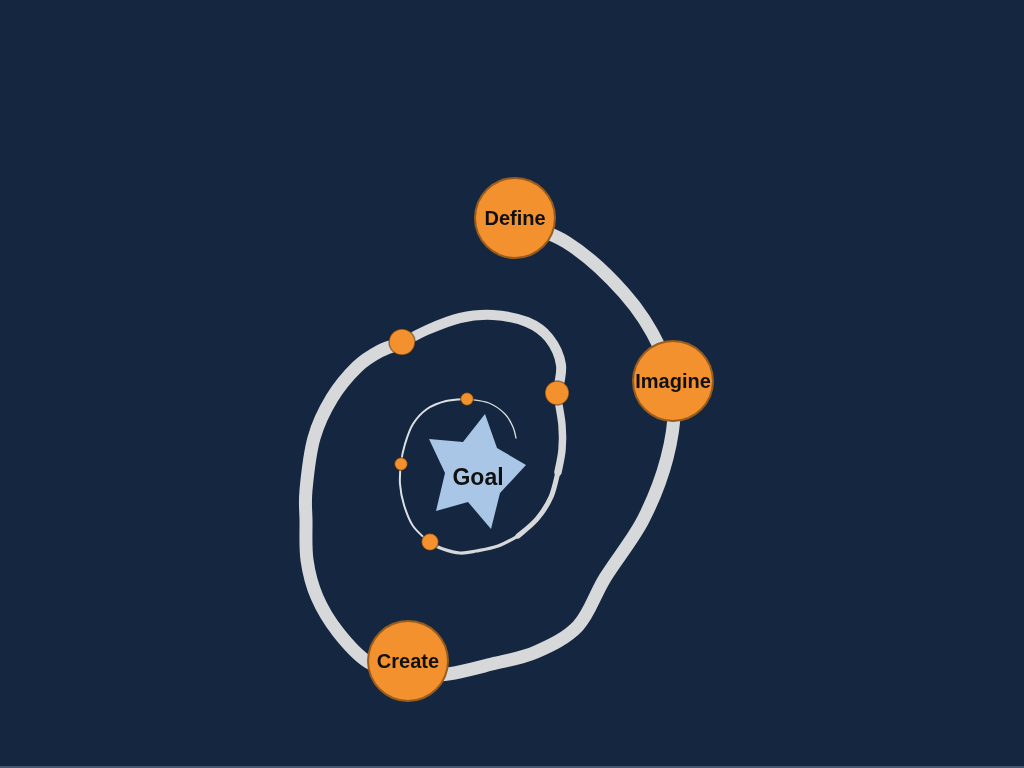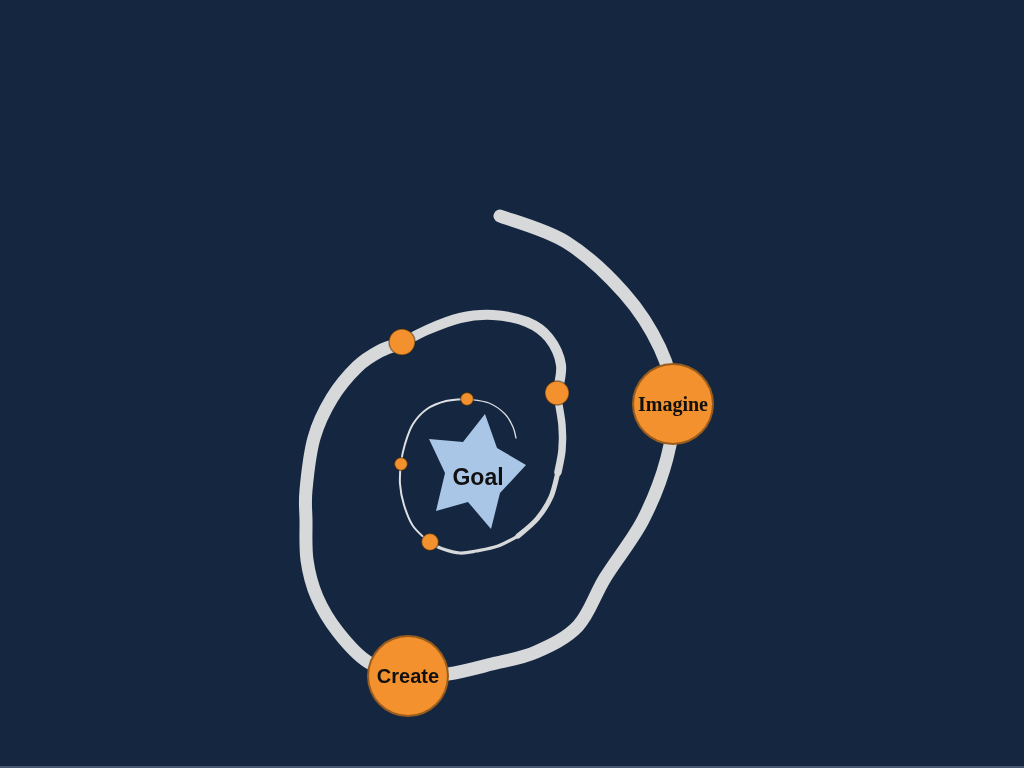--- a/index.html
+++ b/index.html
@@ -30,23 +30,23 @@
     box-sizing:border-box;
     display:flex;align-items:center;justify-content:center;
   }
   .step span{
     font-weight:bold;
     font-size:20px;
     color:var(--label,#101010);
     letter-spacing:0;
   }
   .step-define {left:474px;top:177px;width:82px;height:82px;}
-  .step-imagine{left:632px;top:363px;width:82px;height:82px;font-family:Liberation Serif, serif;}
+  .step-imagine{left:632px;top:340px;width:82px;height:82px;}
   .step-plan   {left:540px;top:587px;width:80px;height:80px;}
-  .step-create {left:367px;top:635px;width:82px;height:82px;}
+  .step-create {left:367px;top:620px;width:82px;height:82px;}
   .step-improve{left:266px;top:489px;width:82px;height:82px;}
   .goal-text{
     font-family:"Liberation Sans",sans-serif;
     font-weight:bold;
     font-size:23px;
   }
   .bottom-edge{
     position:absolute;left:0;bottom:0;width:1024px;height:2px;
     background:#465570;
   }
@@ -71,20 +71,23 @@
       <circle cx="402" cy="342" r="13" fill="#F2912D" stroke="rgba(45,28,10,0.45)" stroke-width="1.5"></circle>
       <circle cx="557" cy="393" r="12" fill="#F2912D" stroke="rgba(45,28,10,0.45)" stroke-width="1.5"></circle>
       <circle cx="467" cy="399" r="6.5" fill="#F2912D" stroke="rgba(45,28,10,0.45)" stroke-width="1.5"></circle>
       <circle cx="401" cy="464" r="6.5" fill="#F2912D" stroke="rgba(45,28,10,0.45)" stroke-width="1.5"></circle>
       <circle cx="430" cy="542" r="8.5" fill="#F2912D" stroke="rgba(45,28,10,0.45)" stroke-width="1.5"></circle>
     </g>
     <polygon id="goal-star" points="485,414 497,448 526,465 500,493 491,529 468,502 436,511 445,473 429,439 463,442" fill="#A9C6E6"></polygon>
     <text id="goal-label" class="goal-text" x="478" y="485" text-anchor="middle" fill="#101010">Goal</text>
   </svg>
 
+  <div class="step step-define">
+    <span>Define</span>
+  </div>
   <div class="step step-imagine">
     <span>Imagine</span>
   </div>
   <div class="step step-create">
     <span>Create</span>
   </div>
 
   <div class="bottom-edge"></div>
 </div>
 

